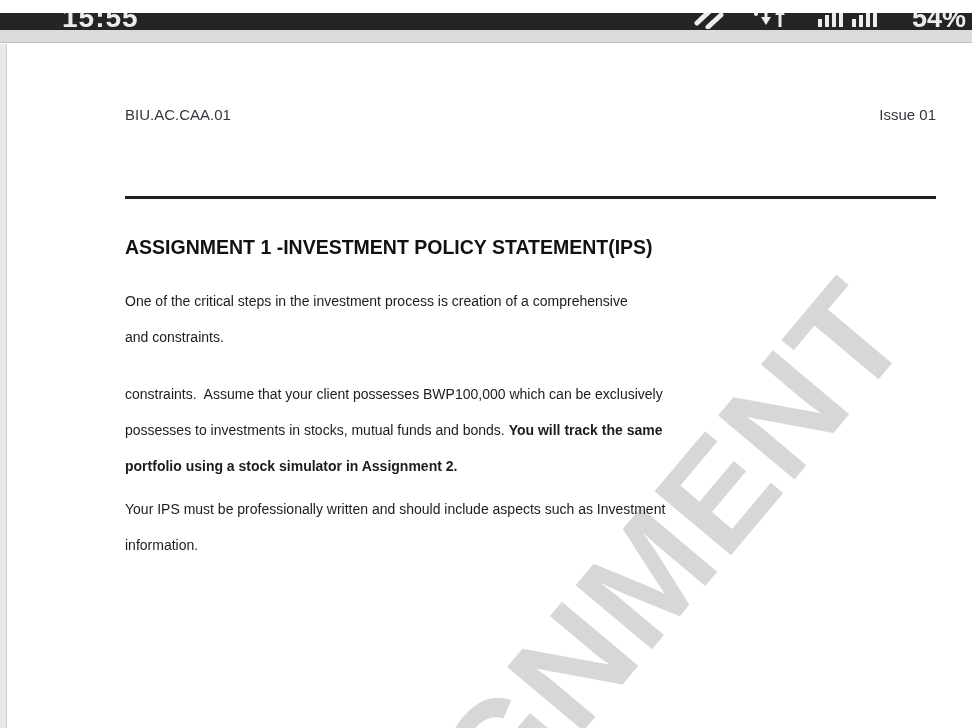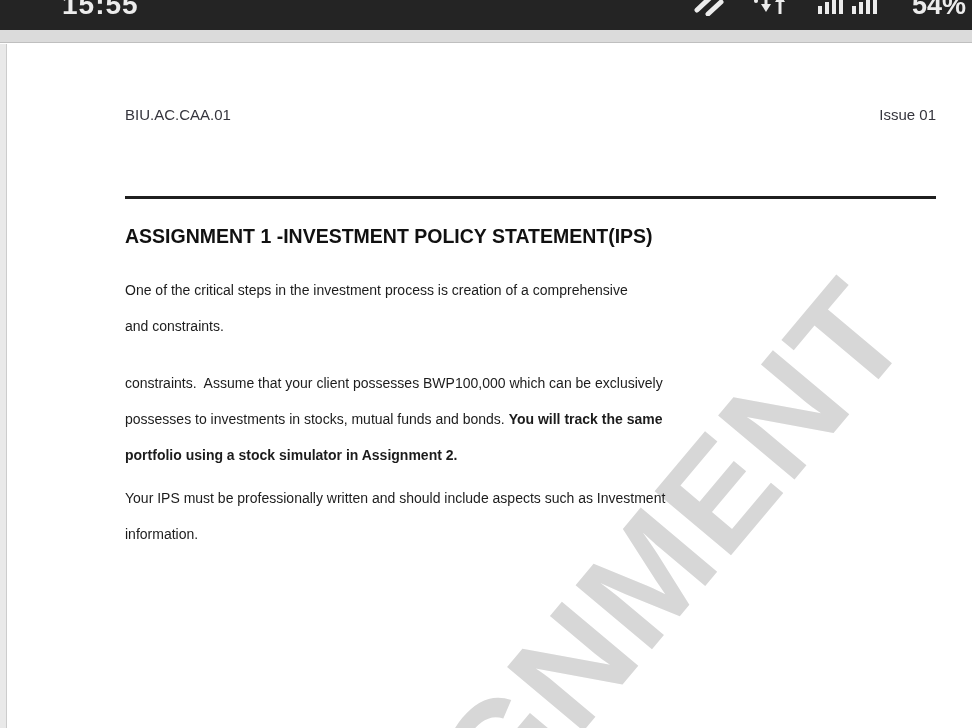--- a/index.html
+++ b/index.html
@@ -14,21 +14,21 @@
     --header-text:#35353d;
   }
   *{margin:0;padding:0;box-sizing:border-box;}
   html,body{width:972px;height:728px;overflow:hidden;background:#fff;}
   .screen{
     position:relative;width:972px;height:728px;overflow:hidden;
     font-family:"Liberation Sans",sans-serif;background:#fff;
   }
   
   .statusbar{
-    position:absolute;left:0;top:0;width:972px;height:30px;
+    position:absolute;left:0;top:13px;width:972px;height:30px;
     background:var(--status-bar-bg);overflow:hidden;color:var(--status-bar-fg);
   }
   .sb-time{
     position:absolute;left:62px;top:-9px;font-size:28px;line-height:28px;
     font-weight:bold;letter-spacing:1px;color:var(--status-bar-fg);
   }
   .sb-icon{position:absolute;top:-8px;}
   .sb-mute{left:692px;}
   .sb-data{left:752px;}
   .sb-sig1{left:818px;}
@@ -60,21 +60,21 @@
   .doc-header{
     position:absolute;left:117px;right:36px;top:62px;z-index:1;
     display:flex;justify-content:space-between;
     font-size:15px;line-height:18px;color:var(--header-text);
   }
   .doc-rule{
     position:absolute;left:117px;right:36px;top:152px;height:2.5px;
     background:var(--rule);z-index:1;
   }
   .content{
-    position:absolute;left:117px;top:178px;width:811px;z-index:1;
+    position:absolute;left:117px;top:189px;width:811px;z-index:1;
     color:var(--text);
   }
   .doc-title{
     font-size:19.5px;line-height:28px;font-weight:bold;color:#111;
     white-space:pre;
   }
   .para{margin:0;}
   .p1{margin-top:22px;}
   .p2{margin-top:21px;}
   .p3{margin-top:7px;}

